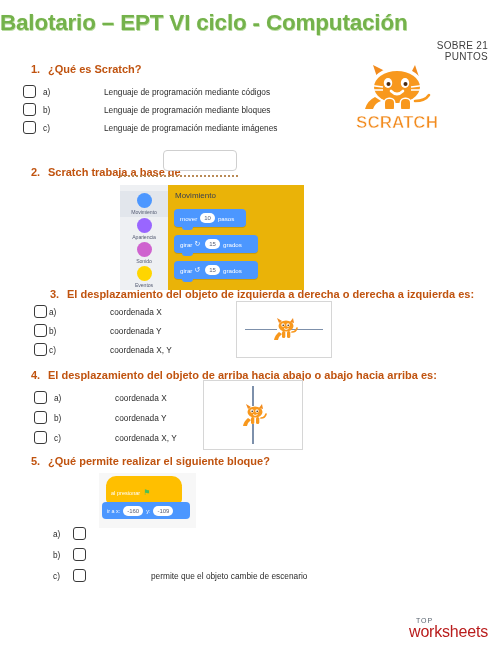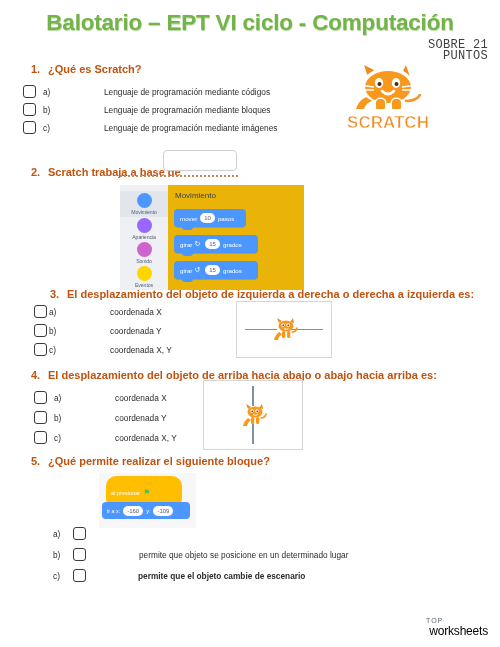--- a/index.html
+++ b/index.html
@@ -15,48 +15,46 @@
     color: #2b2b2b;
     overflow: hidden;
   }
 
   
   .page-title {
     position: absolute;
     top: 10px;
     left: 0;
     width: 500px;
-    text-align: center;
     font-size: 22.5px;
     font-weight: bold;
     color: #74b24b;
     letter-spacing: -0.2px;
     text-shadow: 0 0 1px #d8ecc6, 0.5px 0.5px 0 #b9dba0;
     white-space: nowrap;
   }
 
   
   .score-note {
     position: absolute;
     top: 40px;
     right: 12px;
     width: 80px;
     text-align: right;
-    font-size: 12px;
+    font-size: 10px;
     line-height: 11px;
     color: #404040;
     letter-spacing: 0.3px;
-    font-family: Liberation Mono, monospace;
   }
 
   
   .scratch-logo {
     position: absolute;
     top: 57px;
-    left: 338px;
+    left: 347px;
     width: 100px;
     height: 82px;
   }
 
   
   .q-head {
     position: absolute;
     font-size: 11px;
     font-weight: bold;
     color: #c0530f;
@@ -275,22 +273,22 @@
     bottom: 10px;
     text-align: center;
     line-height: 11px;
   }
   .footer-top {
     font-size: 7px;
     color: #5a6570;
     letter-spacing: 1px;
   }
   .footer-ws {
-    font-size: 12px;
-    color: #000000;
+    font-size: 16px;
+    color: #b91c1c;
     letter-spacing: -0.2px;
     margin-left: 48px;
   }
 </style>
 </head>
 <body>
 
 <div class="page-title">Balotario – EPT VI ciclo - Computación</div>
 
 <div class="score-note">
@@ -504,24 +502,23 @@
   </div>
 </div>
 
 <div class="opt-row" style="top:527px; left:53px;">
   <span class="opt-letter-pre">a)</span>
   <span class="cbox"></span>
 </div>
 <div class="opt-row" style="top:548px; left:53px;">
   <span class="opt-letter-pre">b)</span>
   <span class="cbox"></span>
-  <span class="opt-text" style="margin-left:8px;">permite que objeto se posicione en un determinado lugar</span>
 </div>
 <div class="opt-row" style="top:569px; left:53px;">
   <span class="opt-letter-pre">c)</span>
   <span class="cbox"></span>
-  <span class="opt-text" style="margin-left:7px;font-weight:bold;">permite que el objeto cambie de escenario</span>
+  <span class="opt-text" style="margin-left:20px;">permite que el objeto cambie de escenario</span>
 </div>
 
 <div class="footer">
   <div class="footer-top">TOP</div>
   <div class="footer-ws">worksheets</div>
 </div>
 
 </body></html>

